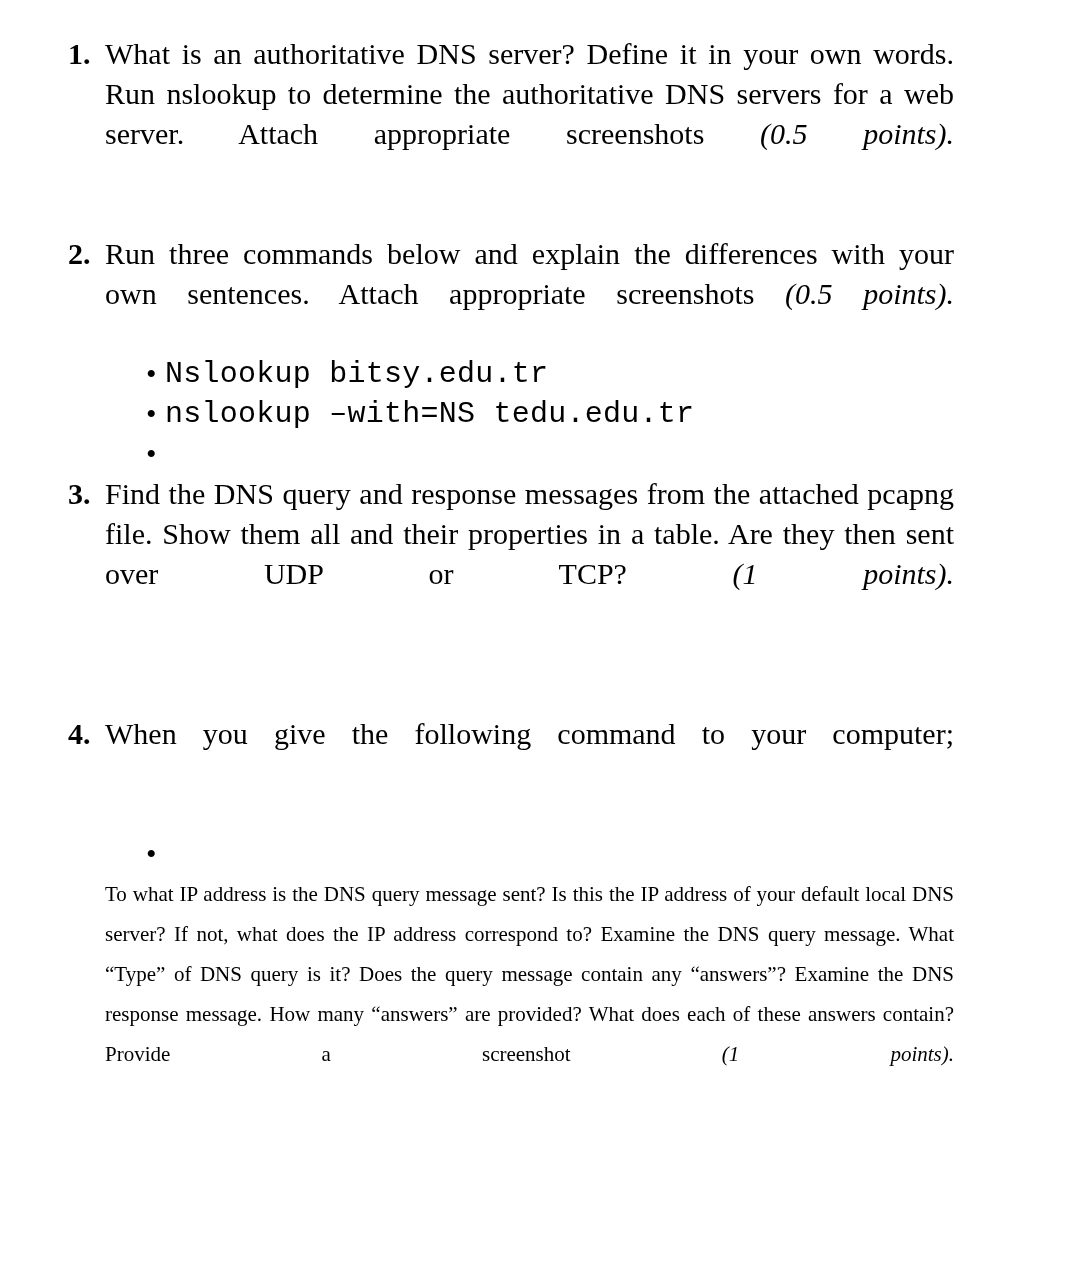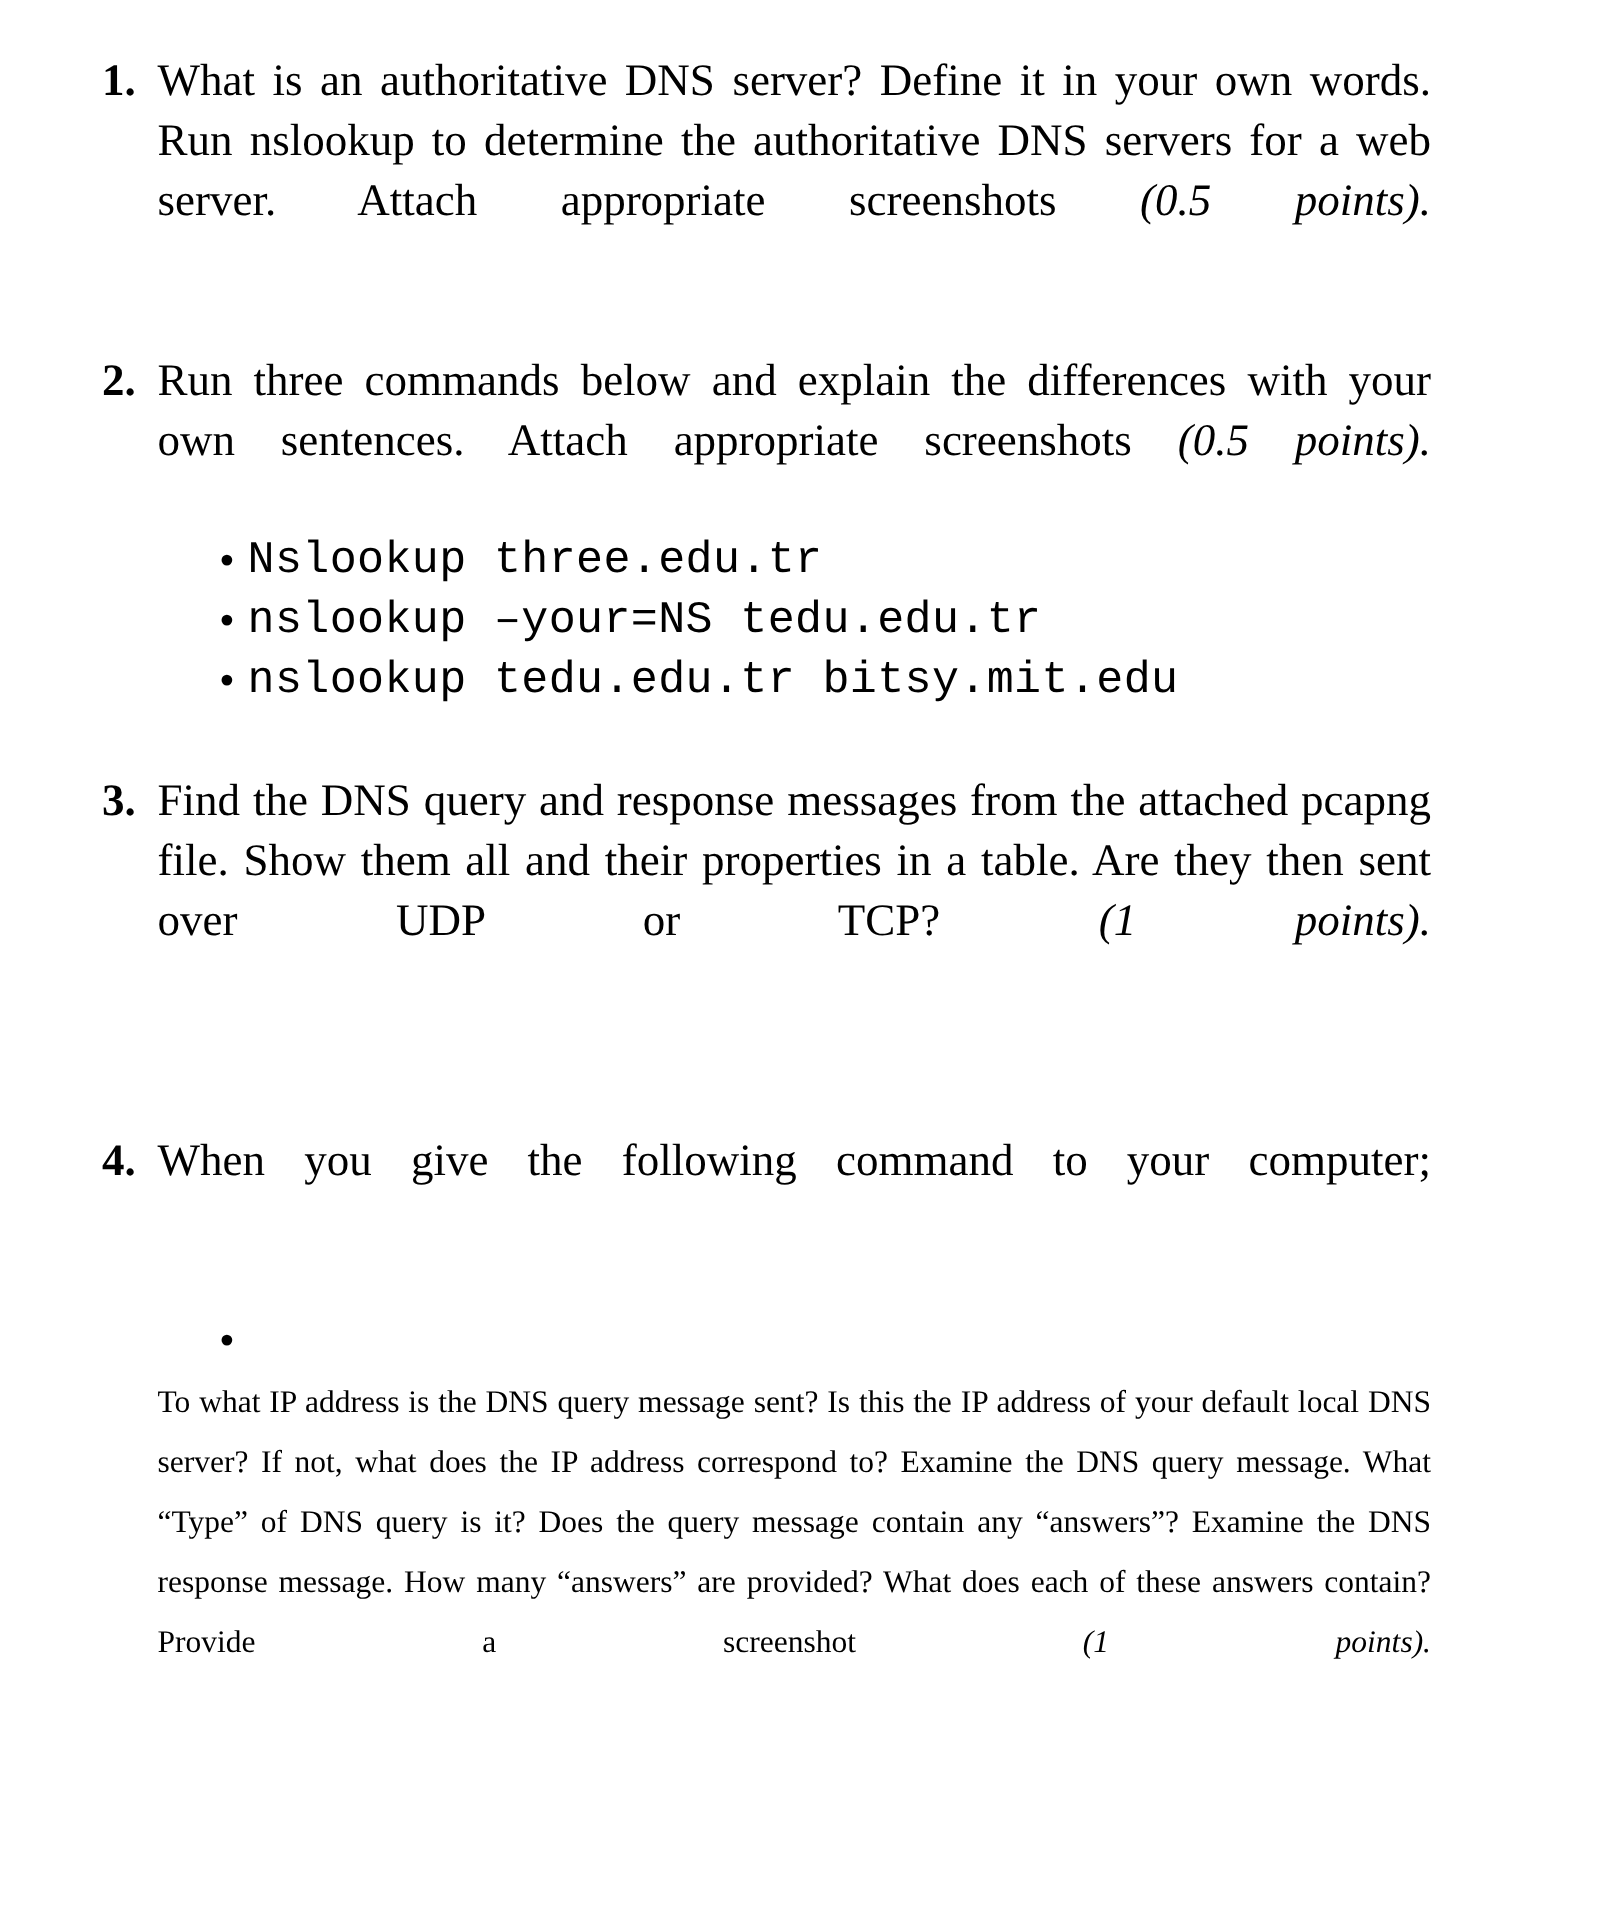--- a/index.html
+++ b/index.html
@@ -106,23 +106,23 @@
     </div>
 
     <div class="gap-md"></div>
 
     <div class="item">
       <span class="num">2.</span>
       <span class="body"><span>Run three commands below and explain the differences with your own sentences. Attach appropriate screenshots </span><span class="ital">(0.5 points).</span></span>
     </div>
 
     <ul class="cmd-list">
-      <li><span class="dot">•</span><span>Nslookup three.edu.tr</span></li>
-      <li><span class="dot">•</span><span>nslookup –your=NS tedu.edu.tr</span></li>
-      <li><span class="dot">•</span><span>nslookup tedu.edu.tr bitsy.mit.edu</span></li>
+      <li><span class="dot">•</span><span>Nslookup bitsy.edu.tr</span></li>
+      <li><span class="dot">•</span><span>nslookup –with=NS tedu.edu.tr</span></li>
+      <li><span class="dot">•</span></li>
     </ul>
 
     <div class="gap-md"></div>
 
     <div class="item">
       <span class="num">3.</span>
       <span class="body"><span>Find the DNS query and response messages from the attached pcapng file. Show them all and their properties in a table. Are they then sent over UDP or TCP? </span><span class="ital">(1 points).</span></span>
     </div>
 
     <div class="gap-lg"></div>

